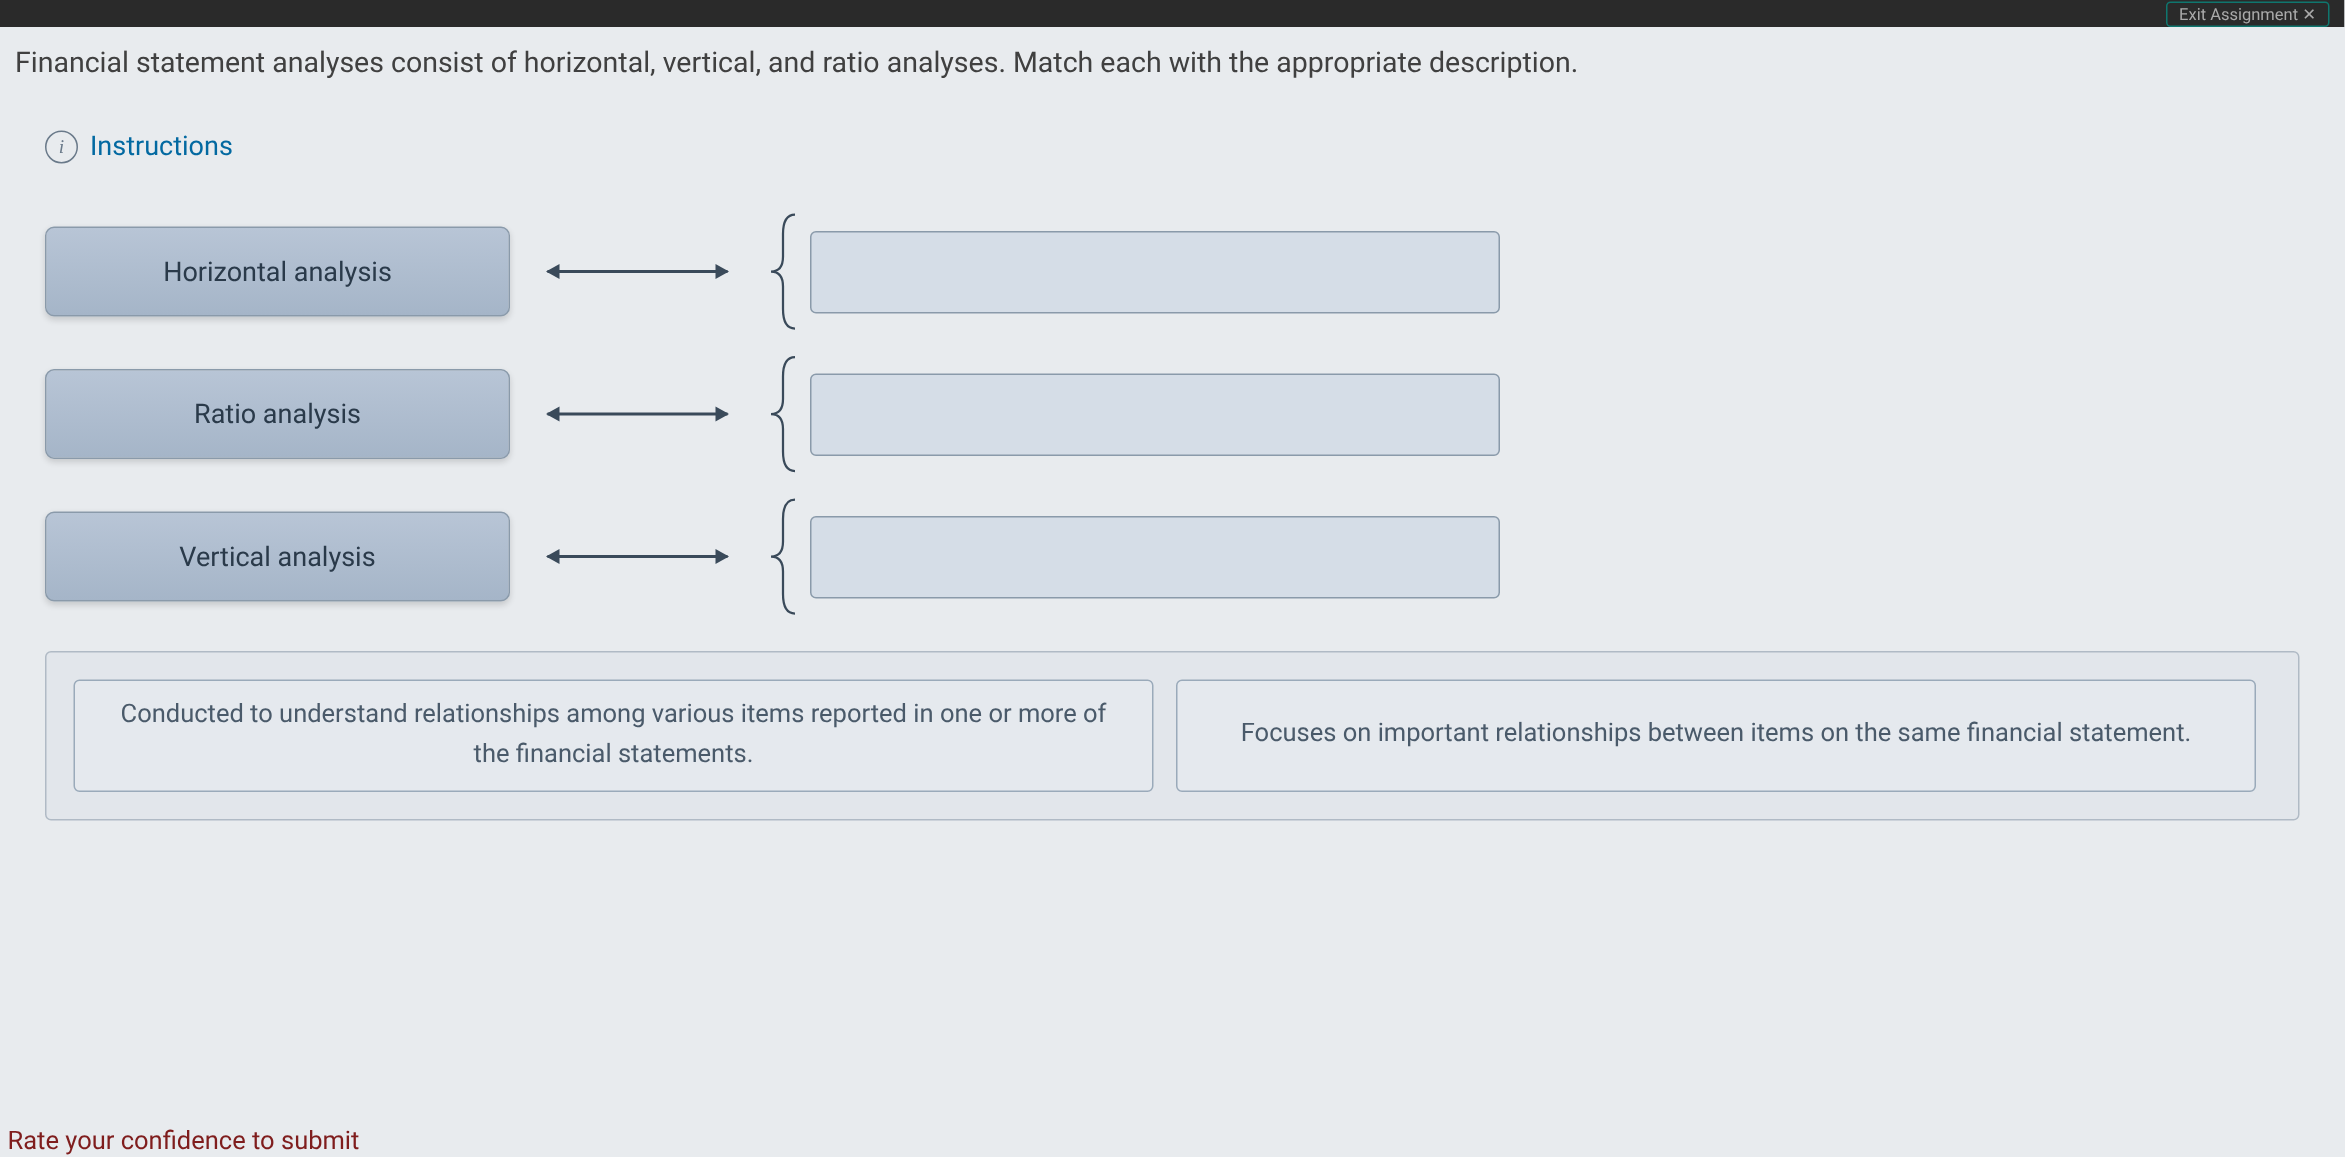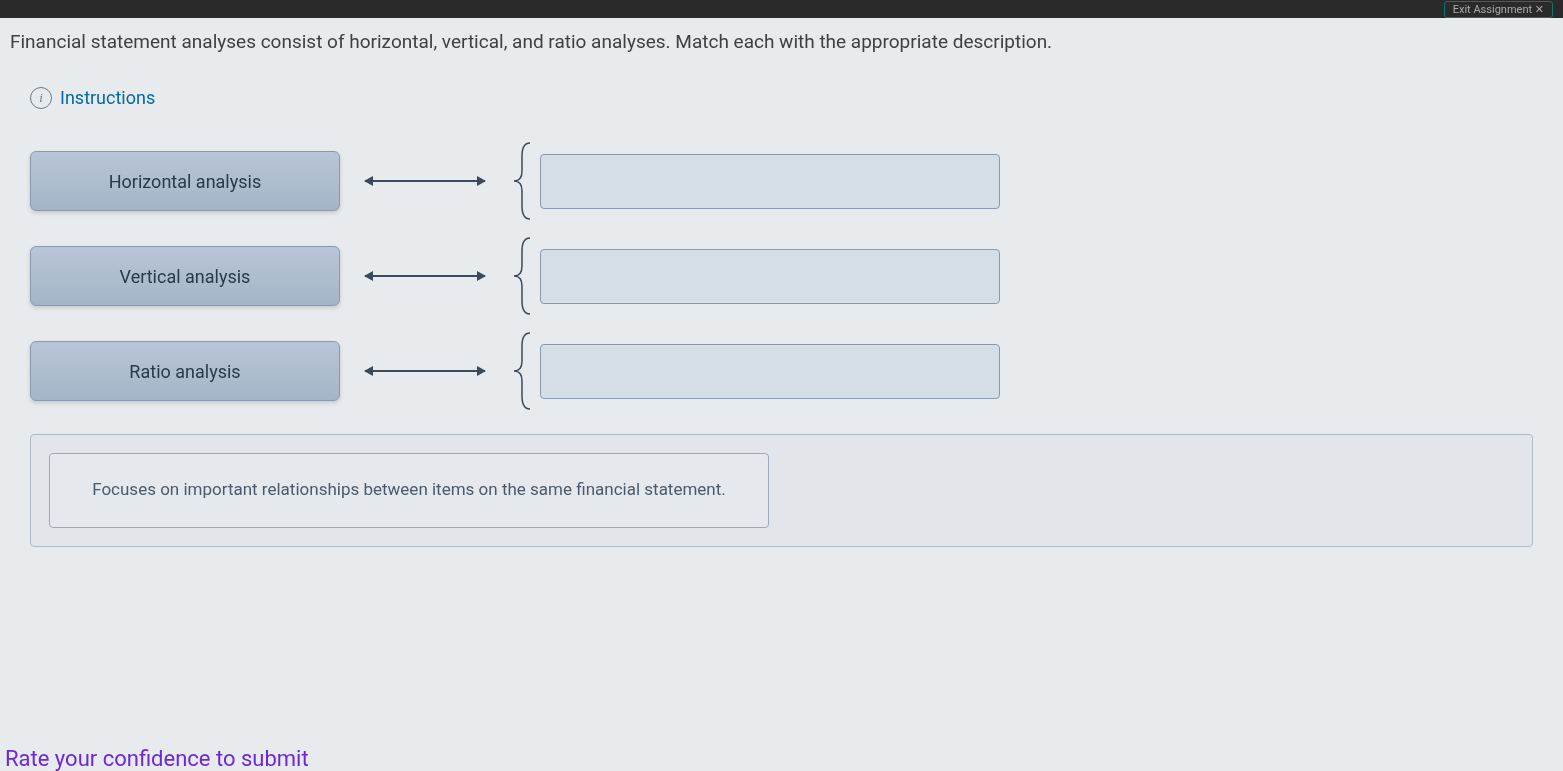--- a/index.html
+++ b/index.html
@@ -153,22 +153,22 @@
       align-items: center;
       justify-content: center;
       line-height: 1.6;
       cursor: grab;
     }
     .answer-card.wide { width: 720px; height: 75px; }
     .footer-text {
       position: absolute;
       bottom: 0;
       left: 5px;
-      color: #6d28d9;
-      font-size: 22px;
+      color: #7f1d1d;
+      font-size: 17px;
     }
   </style>
 </head>
 <body>
 
 <div class="top-bar">
   <div class="exit-btn">Exit Assignment ✕</div>
 </div>
 
 <div class="content">
@@ -187,44 +187,45 @@
         </div>
       <div class="brace">
         <svg viewBox="0 0 25 80">
             <path d="M 20 2 Q 12 2 12 15 L 12 30 Q 12 40 4 40 Q 12 40 12 50 L 12 65 Q 12 78 20 78" fill="none" stroke="#3a4a5a" stroke-width="1.5"></path>
           </svg>
       </div>
       <div class="drop-zone"></div>
     </div>
 
     <div class="match-row">
+      <div class="term-box">Ratio analysis</div>
+      <div class="arrow-connector">
+          <div class="arrow-line"></div>
+        </div>
+      <div class="brace">
+        <svg viewBox="0 0 25 80">
+            <path d="M 20 2 Q 12 2 12 15 L 12 30 Q 12 40 4 40 Q 12 40 12 50 L 12 65 Q 12 78 20 78" fill="none" stroke="#3a4a5a" stroke-width="1.5"></path>
+          </svg>
+      </div>
+      <div class="drop-zone"></div>
+    </div>
+
+    <div class="match-row">
       <div class="term-box">Vertical analysis</div>
       <div class="arrow-connector">
           <div class="arrow-line"></div>
         </div>
       <div class="brace">
         <svg viewBox="0 0 25 80">
             <path d="M 20 2 Q 12 2 12 15 L 12 30 Q 12 40 4 40 Q 12 40 12 50 L 12 65 Q 12 78 20 78" fill="none" stroke="#3a4a5a" stroke-width="1.5"></path>
           </svg>
       </div>
       <div class="drop-zone"></div>
     </div>
-
-    <div class="match-row">
-      <div class="term-box">Ratio analysis</div>
-      <div class="arrow-connector">
-          <div class="arrow-line"></div>
-        </div>
-      <div class="brace">
-        <svg viewBox="0 0 25 80">
-            <path d="M 20 2 Q 12 2 12 15 L 12 30 Q 12 40 4 40 Q 12 40 12 50 L 12 65 Q 12 78 20 78" fill="none" stroke="#3a4a5a" stroke-width="1.5"></path>
-          </svg>
-      </div>
-      <div class="drop-zone"></div>
-    </div>
   </div>
 
   <div class="answers-panel">
+    <div class="answer-card wide">Conducted to understand relationships among various items reported in one or more of the financial statements.</div>
     <div class="answer-card wide">Focuses on important relationships between items on the same financial statement.</div>
   </div>
 </div>
 
 <div class="footer-text">Rate your confidence to submit</div>
 
 </body></html>

